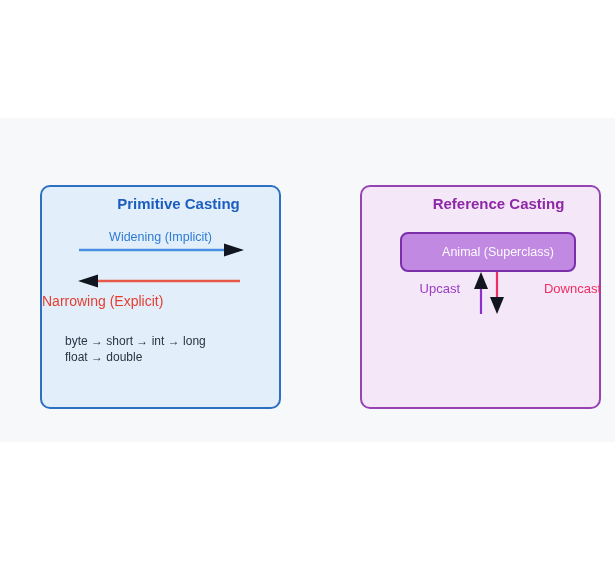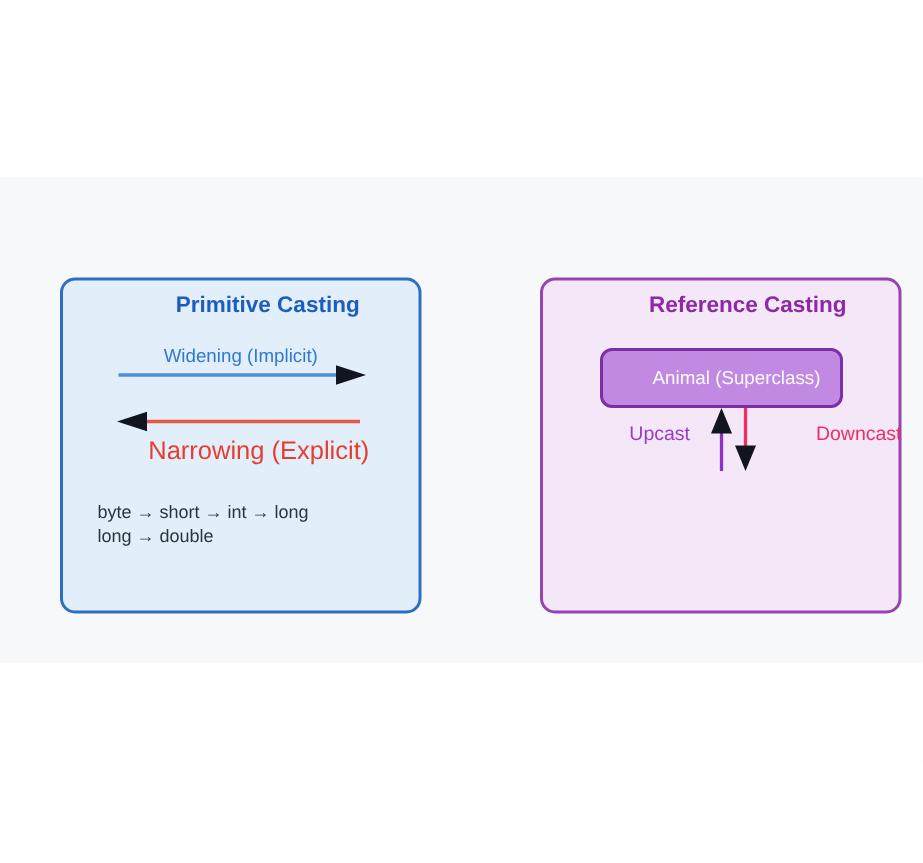--- a/index.html
+++ b/index.html
@@ -27,33 +27,33 @@
     text-align: center; font-size: 15px; font-weight: bold; line-height: 20px; padding-left: 18px;
   }
   .card-primitive .card-heading { color: var(--primitive-heading); }
   .card-reference .card-heading { color: var(--reference-heading); }
 
   .widening-label {
     position: absolute; top: 42px; left: 0; width: 100%; text-align: center;
     font-size: 12.5px; line-height: 16px; color: var(--primitive-widening);
   }
   .narrowing-label {
-    position: absolute; top: 106px; left: 12px; width: 100%; text-align: center;
-    font-size: 17px; line-height: 16px; color: var(--primitive-narrowing);
+    position: absolute; top: 106px; left: 0; width: 100%; 
+    font-size: 14px; line-height: 16px; color: var(--primitive-narrowing);
   }
   .arrow-svg { position: absolute; display: block; }
   .code-line {
     position: absolute; left: 23px; font-size: 12px; line-height: 17px;
     color: var(--primitive-code_text);
   }
   .code-line.line1 { top: 146px; }
   .code-line.line2 { top: 162px; }
 
   .node {
-    position: absolute; left: 38px; width: 162px;
+    position: absolute; left: 38px; width: 176px;
     box-sizing: border-box; border: 2px solid var(--reference-node_border);
     border-radius: 8px; display: flex; align-items: center; justify-content: center;
     font-size: 12.5px;
     padding-left: 20px;
   }
   .node-superclass { top: 45px;  height: 40px; background: var(--reference-superclass_bg); color: var(--reference-superclass_text); }
   .node-subclass   { top: 127px; height: 38px; background: var(--reference-subclass_bg);   color: var(--reference-subclass_text); }
 
   .cast-label { position: absolute; top: 94px; width: 75px; text-align: right; font-size: 13px; line-height: 16px; }
   .upcast-label   { left: 23px;  color: var(--reference-upcast); }
@@ -77,21 +77,21 @@
       </svg>
 
       <svg class="arrow-svg" style="left:36px; top:86px;" width="172" height="16" viewBox="0 0 172 16">
         <line x1="16" y1="8" x2="162" y2="8" style="stroke: var(--primitive-narrowing_arrow); stroke-width: 2.4;"></line>
         <polygon points="20,1.5 0,8 20,14.5" style="fill: var(--arrowhead);"></polygon>
       </svg>
 
       <div class="narrowing-label">Narrowing (Explicit)</div>
 
       <div class="code-line line1">byte → short → int → long</div>
-      <div class="code-line line2">long → double</div>
+      <div class="code-line line2">float → double</div>
     </div>
 
     <div class="card card-reference">
       <div class="card-heading">Reference Casting</div>
 
       <div class="node node-superclass">Animal (Superclass)</div>
 
       <svg class="arrow-svg" style="left:106px; top:85px;" width="44" height="42" viewBox="0 0 44 42">
         <g>
           <line x1="13" y1="14" x2="13" y2="42" style="stroke: var(--reference-upcast_arrow); stroke-width: 2.2;"></line>

